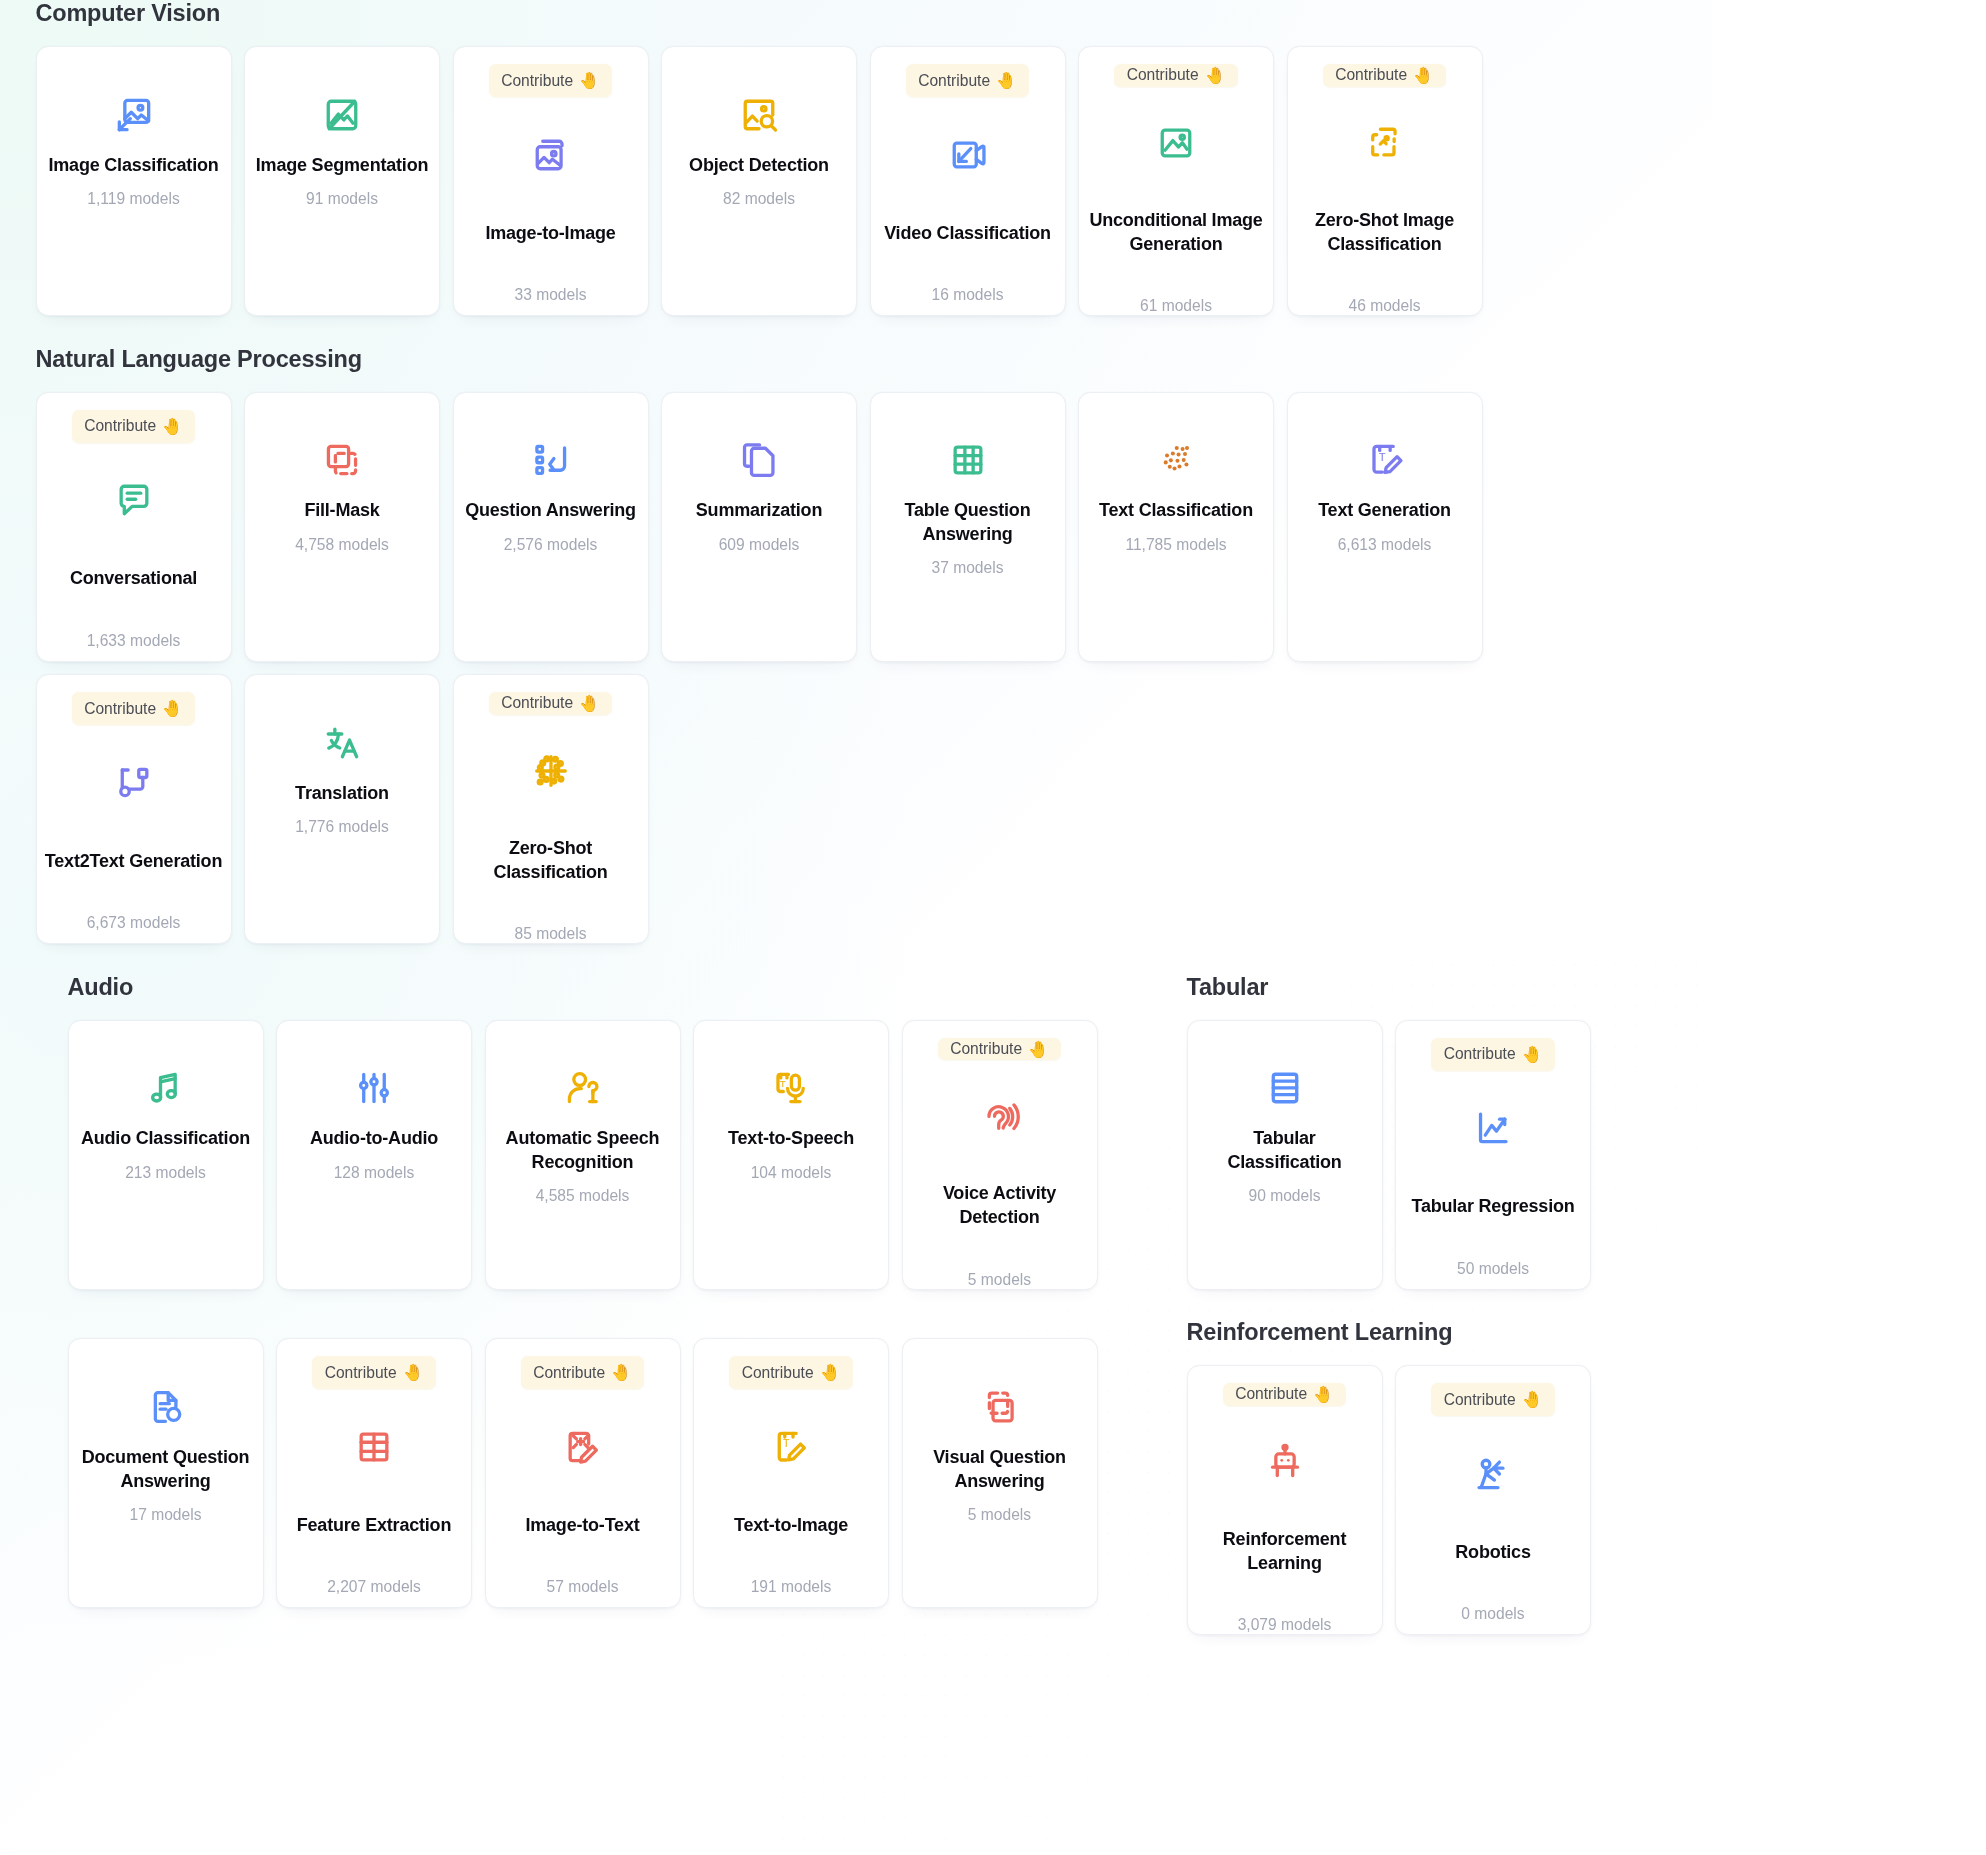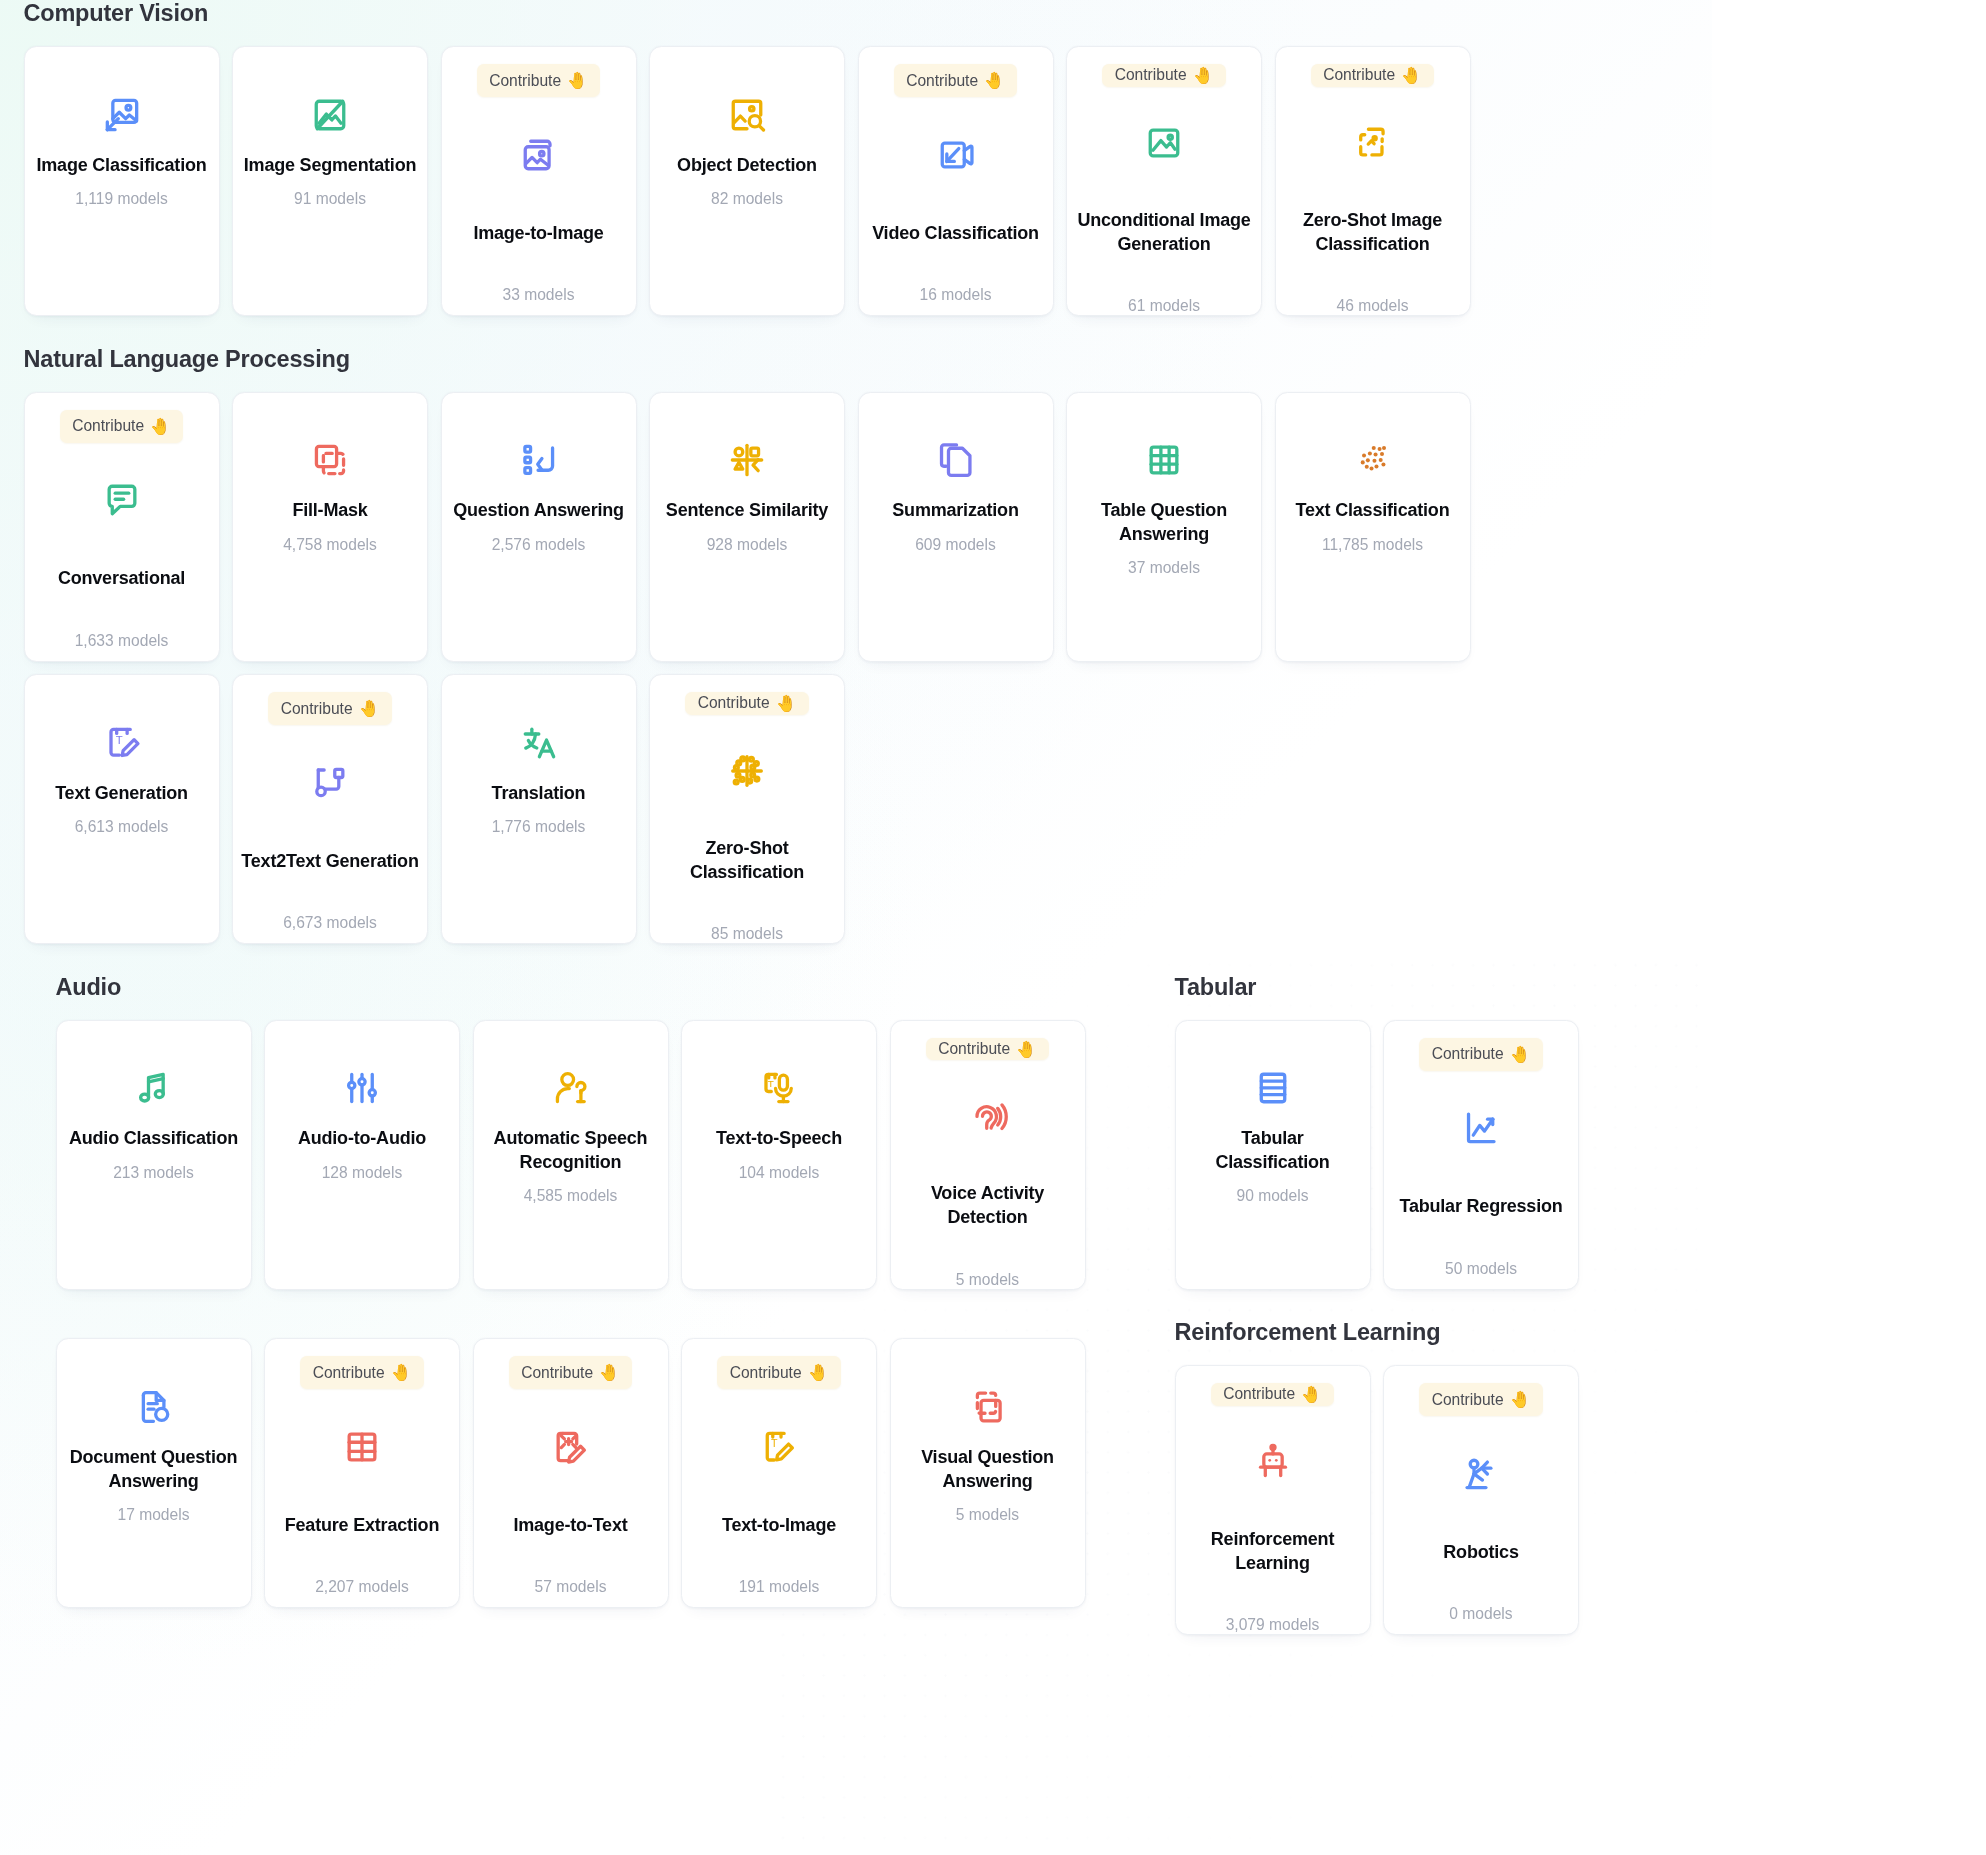--- a/index.html
+++ b/index.html
@@ -9,21 +9,21 @@
     font-family: "Liberation Sans", sans-serif;
     overflow: hidden;
   }
   .page {
     position: relative;
     width: 1712px; height: 1855px;
     background:
       radial-gradient(circle at 0% 0%, rgba(236,250,245,0.95) 0%, rgba(243,250,252,0.55) 28%, rgba(255,255,255,0) 52%),
       radial-gradient(circle at 8% 48%, rgba(238,250,248,0.8) 0%, rgba(255,255,255,0) 42%),
       linear-gradient(135deg, #f3fbf8 0%, #f7fbfd 22%, #ffffff 58%, #ffffff 100%);
-    padding: 0 0 0 0;
+    padding: 0 0 0 12px;
   }
   .dots {
     position: absolute;
     right: 0; bottom: 0;
     width: 939px; height: 900px;
     background-image: radial-gradient(rgba(120,140,170,0.055) 1.3px, transparent 1.3px);
     background-size: 20.3px 20.3px;
     -webkit-mask-image: linear-gradient(135deg, rgba(0,0,0,0) 18%, rgba(0,0,0,0.55) 45%, rgba(0,0,0,0) 78%);
     mask-image: linear-gradient(135deg, rgba(0,0,0,0) 18%, rgba(0,0,0,0.55) 45%, rgba(0,0,0,0) 78%);
     pointer-events: none;
@@ -254,34 +254,20 @@
               <svg viewBox="0 0 24 24" fill="none" stroke="currentColor" stroke-width="1.8" stroke-linecap="round" stroke-linejoin="round">
                 <rect x="4.3" y="4.6" width="3.1" height="3.1" rx=".7"></rect>
                 <rect x="4.3" y="10.4" width="3.1" height="3.1" rx=".7"></rect>
                 <rect x="4.3" y="16.2" width="3.1" height="3.1" rx=".7"></rect>
                 <path d="M19.4 5.4v9.9a2.3 2.3 0 0 1-2.3 2.3h-5.6"></path>
                 <path d="M13.6 14.5l-2.3 3.1 2.3 3.1" transform="translate(0,-3.3)"></path>
               </svg>
             </div>
             <div class="card-title">Question Answering</div>
             <div class="card-count">2,576 models</div>
-          </div>
-          <div class="card">
-            <div class="icon-wrap" style="color: rgb(238, 176, 3);">
-              <svg viewBox="0 0 24 24" fill="none" stroke="currentColor" stroke-width="1.8" stroke-linecap="round" stroke-linejoin="round">
-                <circle cx="7.6" cy="7.6" r="2.1"></circle>
-                <rect x="14.1" y="5.5" width="4.2" height="4.2" rx=".8"></rect>
-                <path d="M5.5 16.9h4.2l-2.1-3.6z"></path>
-                <path d="M18.1 13.8l-2.8 3 2.8 3" transform="translate(0,-2)"></path>
-                <path d="M12 4v16"></path>
-                <path d="M4 12h16"></path>
-              </svg>
-            </div>
-            <div class="card-title">Sentence Similarity</div>
-            <div class="card-count">928 models</div>
           </div>
           <div class="card">
             <div class="icon-wrap" style="color: rgb(124, 124, 240);">
               <svg viewBox="0 0 24 24" fill="none" stroke="currentColor" stroke-width="1.8" stroke-linecap="round" stroke-linejoin="round">
                 <path d="M8.3 4.5h6.1l4.1 4.1v9.2a1.5 1.5 0 0 1-1.5 1.5H8.3a1.5 1.5 0 0 1-1.5-1.5V6a1.5 1.5 0 0 1 1.5-1.5z" transform="translate(1.1,1.1)"></path>
                 <path d="M6.6 15.4H5.4a1.3 1.3 0 0 1-1.3-1.3V5.1A1.3 1.3 0 0 1 5.4 3.8h6.9"></path>
               </svg>
             </div>
             <div class="card-title">Summarization</div>
             <div class="card-count">609 models</div>

